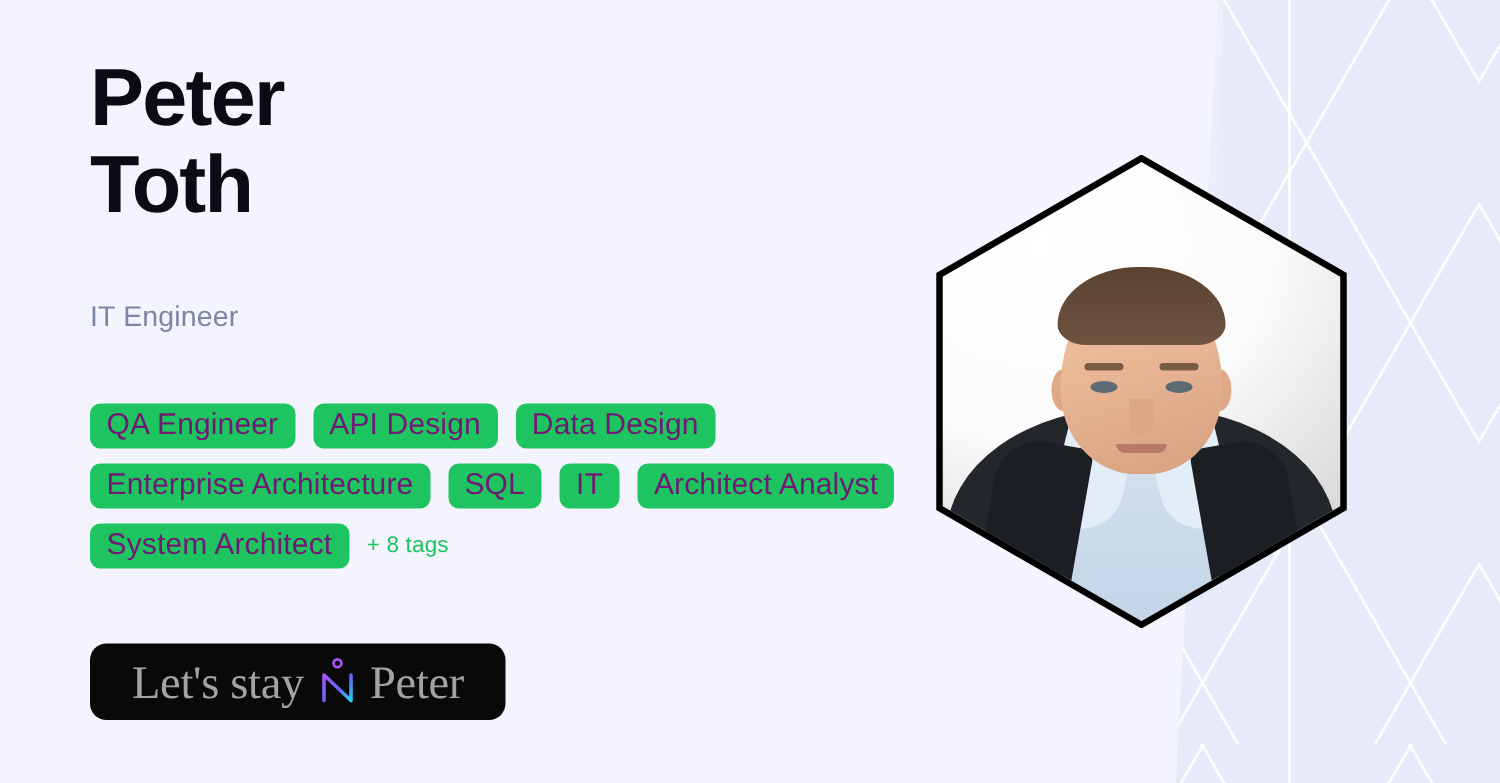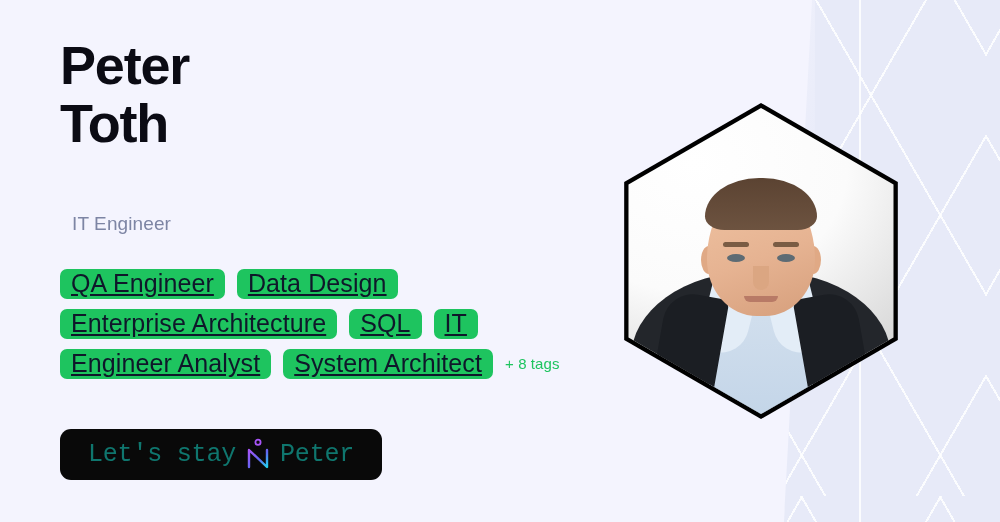--- a/index.html
+++ b/index.html
@@ -76,21 +76,21 @@
   #person-name {
     font-size: 54px;
     line-height: 58px;
     font-weight: bold;
     letter-spacing: -1.2px;
     color: #0b0b14;
     margin: 0;
     white-space: pre-line;
   }
   #person-title {
-    margin: 12px;
+    margin: 0;
     font-size: 19px;
     line-height: 22px;
     color: #7d85a4;
     letter-spacing: 0.1px;
     position: absolute;
     top: 165px;
     left: 0;
   }
 
   
@@ -101,28 +101,27 @@
     width: 560px;
     display: flex;
     flex-wrap: wrap;
     gap: 10px 12px;
     align-items: center;
   }
   .tag {
     display: inline-flex;
     align-items: center;
     background: #1ec45f;
-    color: #0f172a;
+    color: #701a75;
     border-radius: 7px;
     padding: 3px 11px 5px 11px;
-    font-size: 25px;
+    font-size: 20px;
     line-height: 22px;
     white-space: nowrap;
     letter-spacing: 0.1px;
-    text-decoration: underline;
   }
   #tag-more {
     color: #1ec45f;
     font-size: 15px;
     line-height: 22px;
     white-space: nowrap;
     letter-spacing: 0.1px;
   }
 
   
@@ -135,25 +134,25 @@
     display: inline-flex;
     align-items: center;
     gap: 9px;
     padding: 0 28px;
     background: #090909;
     border: none;
     border-radius: 11px;
     cursor: pointer;
   }
   #cta-label-pre, #cta-label-post {
-    color: #0f766e;
-    font-size: 25px;
+    color: #a3a3a3;
+    font-size: 31px;
     line-height: 23px;
     letter-spacing: -0.2px;
-    font-family: Liberation Mono, monospace;
+    font-family: Liberation Serif, serif;
   }
   #intch-logo {
     display: block;
     width: 26px;
     height: 32px;
     flex: 0 0 auto;
     margin-bottom: 1px;
   }
 
   
@@ -340,25 +339,26 @@
   <div id="deco-edge-soft"></div>
 
   <div id="text-col">
     <h1 id="person-name">Peter
 Toth</h1>
     <p id="person-title">IT Engineer</p>
   </div>
 
   <div id="tag-area">
     <span class="tag">QA Engineer</span>
+    <span class="tag">API Design</span>
     <span class="tag">Data Design</span>
     <span class="tag">Enterprise Architecture</span>
     <span class="tag">SQL</span>
     <span class="tag">IT</span>
-    <span class="tag">Engineer Analyst</span>
+    <span class="tag">Architect Analyst</span>
     <span class="tag">System Architect</span>
     <span id="tag-more">+ 8 tags</span>
   </div>
 
   <button id="cta-button">
     <span id="cta-label-pre">Let's stay</span>
     <svg id="intch-logo" viewBox="0 0 26 32">
       <defs>
         <linearGradient id="intchGrad" x1="0" y1="0" x2="1" y2="1">
           <stop offset="0%" stop-color="#a855f7"></stop>

